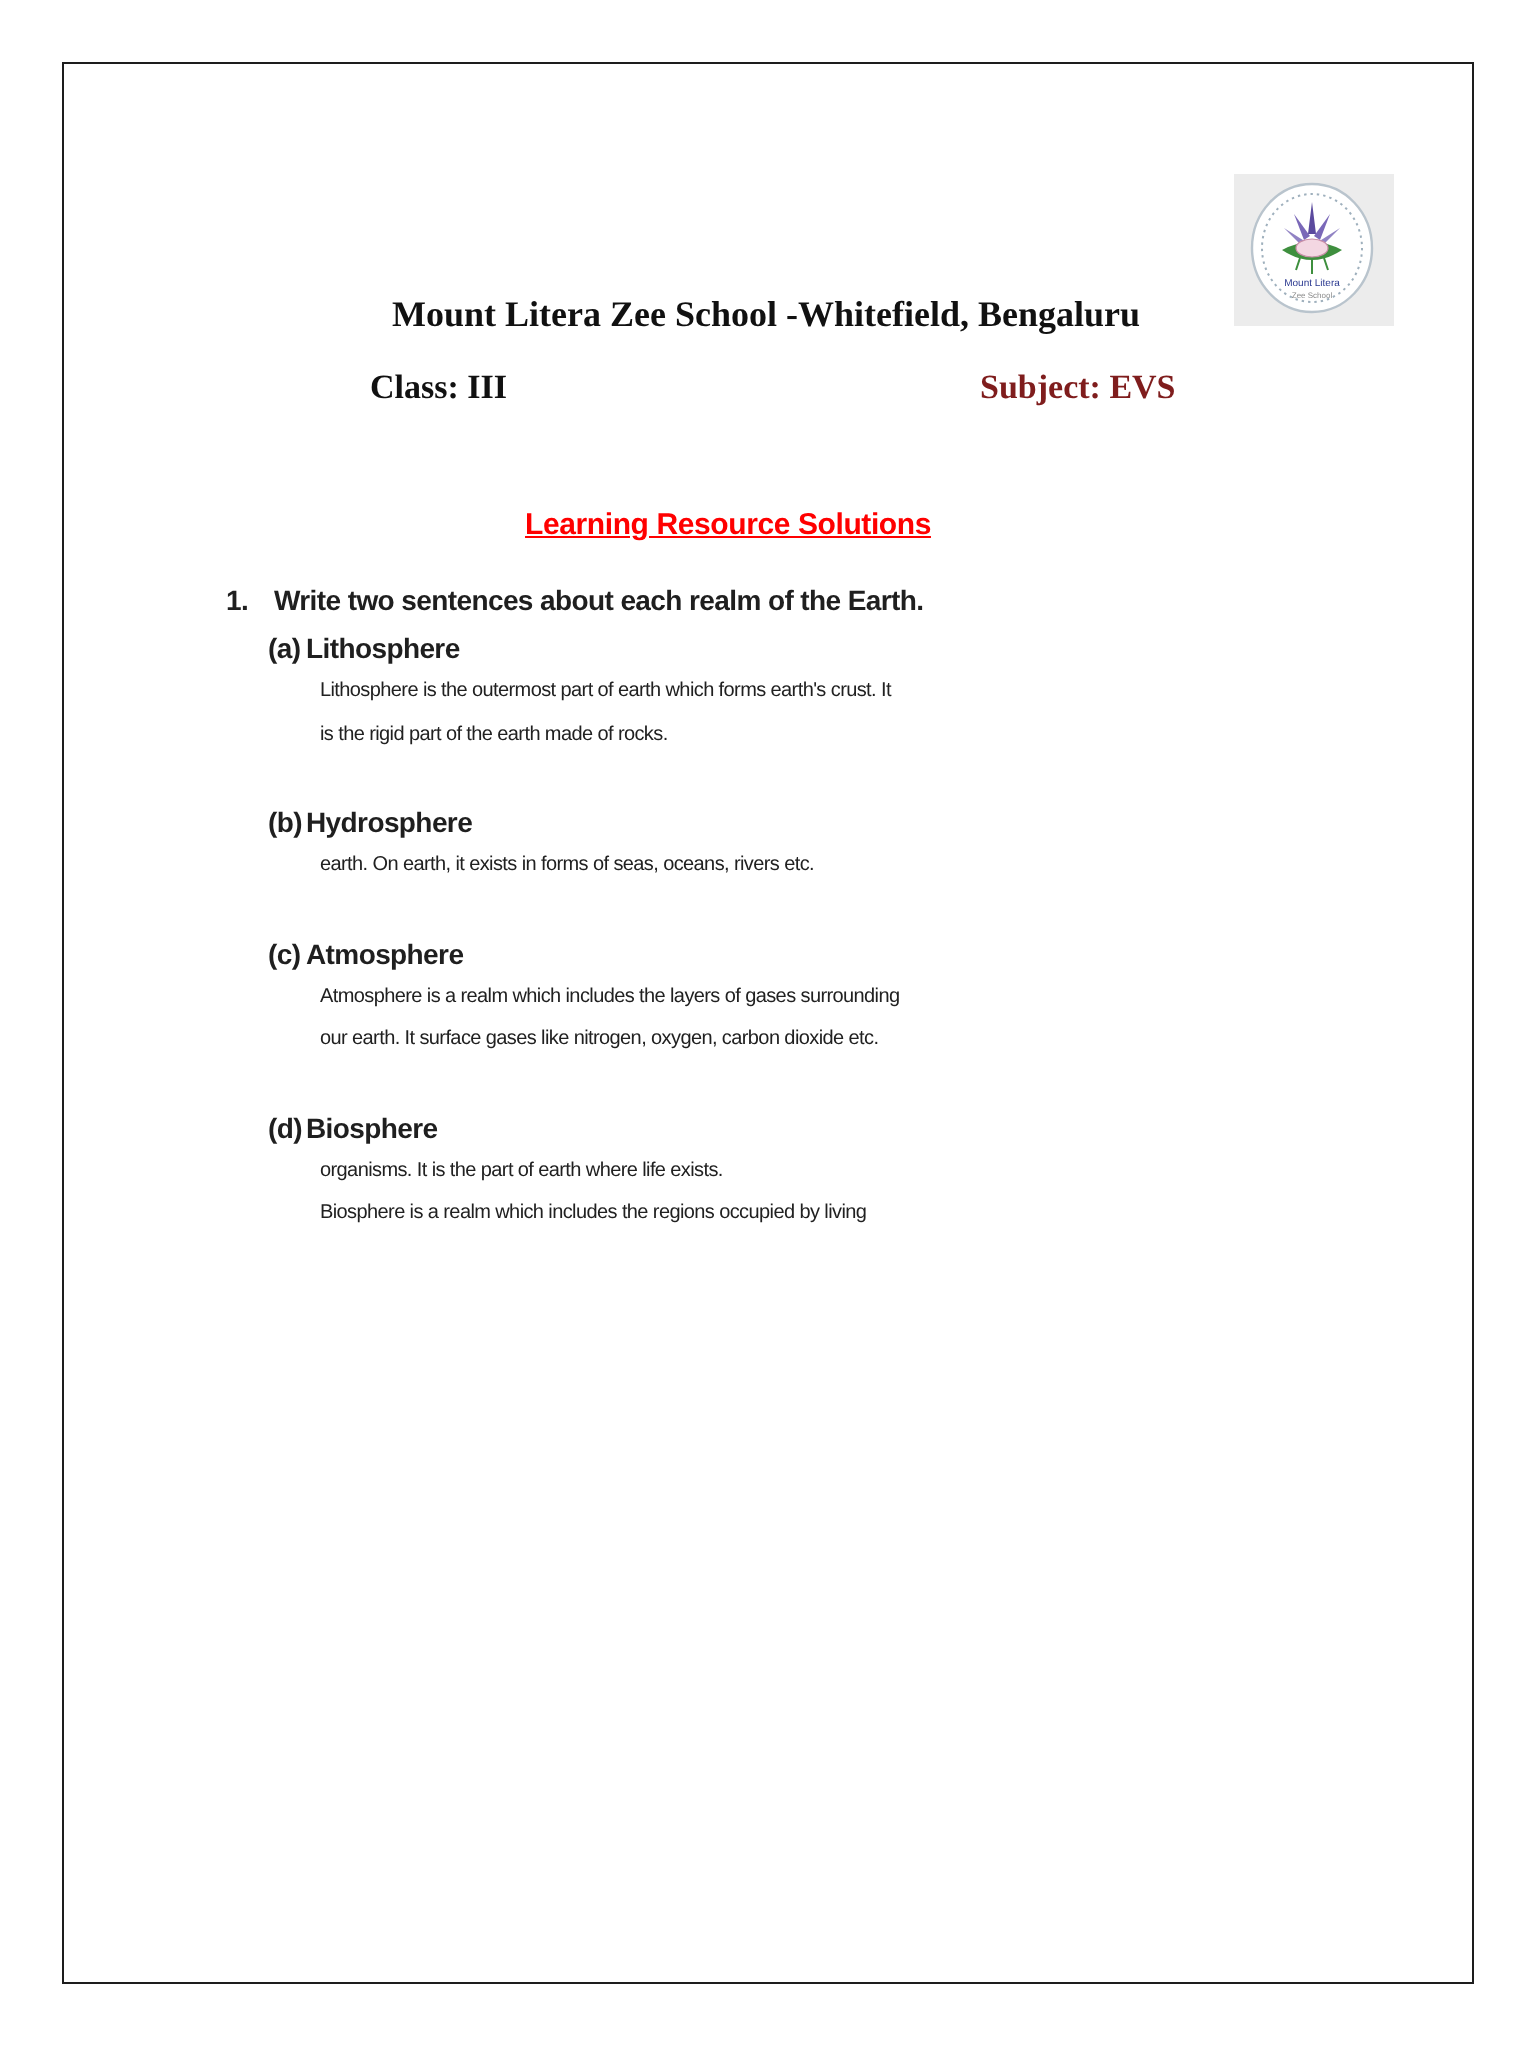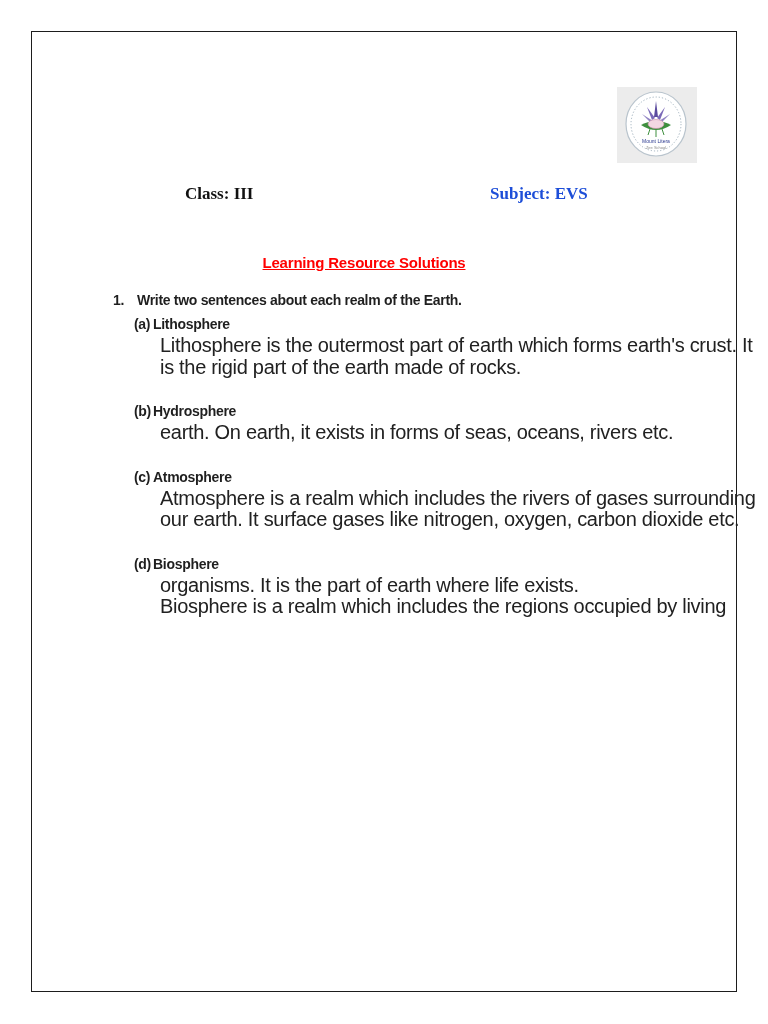--- a/index.html
+++ b/index.html
@@ -44,21 +44,21 @@
     color: #111111;
     white-space: nowrap;
     text-align: center;
   }
   .subject-label {
     position: absolute;
     left: 490px; top: 184px;
     font-family: "Liberation Serif", serif;
     font-weight: bold;
     font-size: 17px;
-    color: #1d4ed8;
+    color: #7f1d1d;
     white-space: nowrap;
   }
   .chapter-label {
     position: absolute;
     left: 185px; top: 210px;
     font-family: "Liberation Serif", serif;
     font-weight: bold;
     font-size: 17px;
     color: #111111;
     white-space: nowrap;
@@ -97,21 +97,21 @@
     display: flex;
     font-size: 14px;
     font-weight: bold;
     letter-spacing: -0.3px;
     line-height: 22px;
     white-space: nowrap;
   }
   .section-marker { min-width: 19px; }
   .section-body {
     padding-left: 26px;
-    font-size: 20px;
+    font-size: 10px;
     letter-spacing: -0.3px;
     line-height: 21.5px;
     color: #212121;
   }
   .body-line { white-space: nowrap; }
 </style>
 </head>
 <body>
 
 <div class="page">
@@ -130,20 +130,21 @@
         <path d="M53 27 L42 34 L44 36 Z" fill="#9183c4"></path>
         <path d="M24 38 Q39 30 54 38 Q39 48 24 38 Z" fill="#3e8f3e"></path>
         <ellipse cx="39" cy="37" rx="8" ry="4.5" fill="#f3d7e2" stroke="#c98fa8" stroke-width="0.6"></ellipse>
         <path d="M39 42 L39 50 M33 42 L31 48 M45 42 L47 48" stroke="#3e8f3e" stroke-width="1" fill="none"></path>
       </g>
       <text x="39" y="56" text-anchor="middle" font-size="5" font-family="Liberation Sans, sans-serif" fill="#2b3990">Mount Litera</text>
       <text x="39" y="62" text-anchor="middle" font-size="4" font-family="Liberation Sans, sans-serif" fill="#8a8a8a">Zee School</text>
     </svg>
   </div>
 
+  <div class="doc-title">Mount Litera Zee School -Whitefield, Bengaluru</div>
   <div class="class-label">Class: III</div>
   <div class="subject-label">Subject: EVS</div>
 
   <div class="lrs-heading">Learning Resource Solutions</div>
 
   <div class="question-row">
     <span class="q-number">1.</span>
     <span>Write two sentences about each realm of the Earth.</span>
   </div>
 
@@ -169,21 +170,21 @@
         <div class="body-line">earth. On earth, it exists in forms of seas, oceans, rivers etc.</div>
       </div>
     </div>
 
     <div class="section">
       <div class="section-heading">
         <span class="section-marker">(c)</span>
         <span>Atmosphere</span>
       </div>
       <div class="section-body">
-        <div class="body-line">Atmosphere is a realm which includes the rivers of gases surrounding</div>
+        <div class="body-line">Atmosphere is a realm which includes the layers of gases surrounding</div>
         <div class="body-line">our earth. It surface gases like nitrogen, oxygen, carbon dioxide etc.</div>
       </div>
     </div>
 
     <div class="section">
       <div class="section-heading">
         <span class="section-marker">(d)</span>
         <span>Biosphere</span>
       </div>
       <div class="section-body">

